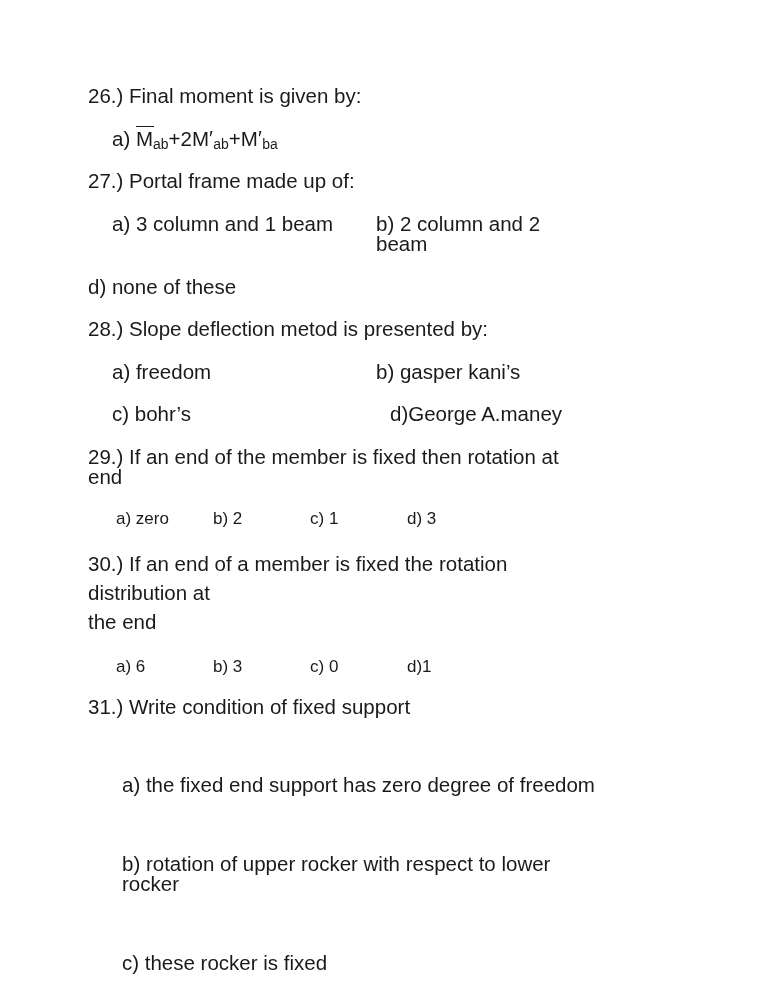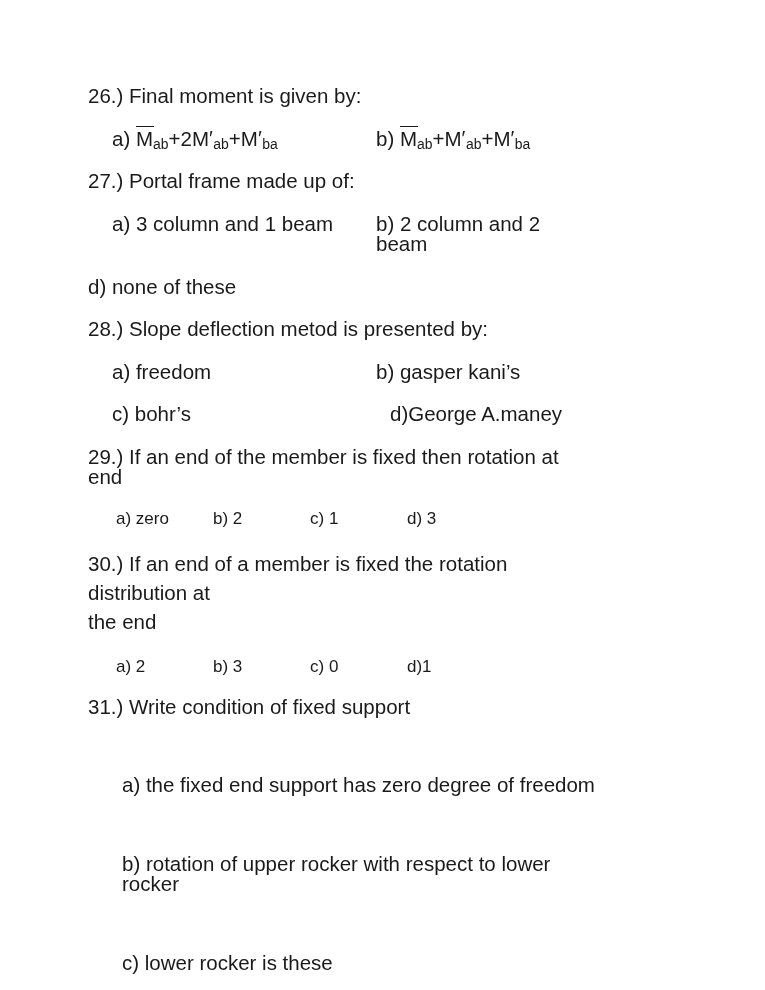--- a/index.html
+++ b/index.html
@@ -97,21 +97,20 @@
 </head>
 <body>
 
 <div class="page">
 
   <div class="qblock">
     <p class="qtext">26.) Final moment is given by:</p>
     <div class="gap-q"></div>
     <div class="opt-row">
       <span class="col-a indent-1 mf"><span>a)</span> <span class="ovl">M</span><sub>ab</sub>+2M<span class="prime">′</span><sub>ab</sub>+M<span class="prime">′</span><sub>ba</sub></span>
-      <span class="col-b mf"><span>b)</span> <span class="ovl">M</span><sub>ab</sub>+M<span class="prime">′</span><sub>ab</sub>+M<span class="prime">′</span><sub>ba</sub></span>
     </div>
   </div>
 
   <div class="gap-q"></div>
 
   <div class="qblock">
     <p class="qtext">27.) Portal frame made up of:</p>
     <div class="gap-q"></div>
     <div class="opt-row">
       <span class="col-a indent-1">a) 3 column and 1 beam</span>
@@ -150,39 +149,39 @@
     </div>
   </div>
 
   <div class="gap-q"></div>
 
   <div class="qblock">
     <p class="qtext" style="line-height:1.42;">30.) If an end of a member is fixed the rotation distribution at
 the end</p>
     <div class="gap-q"></div>
     <div class="quad">
-      <span>a) 2</span>
+      <span>a) 6</span>
       <span>b) 3</span>
       <span>c) 0</span>
       <span>d)1</span>
     </div>
   </div>
 
   <div class="gap-q"></div>
 
   <div class="qblock">
     <p class="qtext">31.) Write condition of fixed support</p>
     <div class="gap-q"></div>
     <div class="opt-row">
       <span class="indent-2">a) the fixed end support has zero degree of freedom</span>
     </div>
     <div class="opt-row">
       <span class="indent-2">b) rotation of upper rocker with respect to lower rocker</span>
     </div>
     <div class="opt-row">
-      <span class="indent-2">c) lower rocker is these</span>
+      <span class="indent-2">c) these rocker is fixed</span>
     </div>
     <div class="opt-row">
       <span class="indent-2">d) b &amp; c both</span>
     </div>
   </div>
 
 </div>
 
 </body></html>

